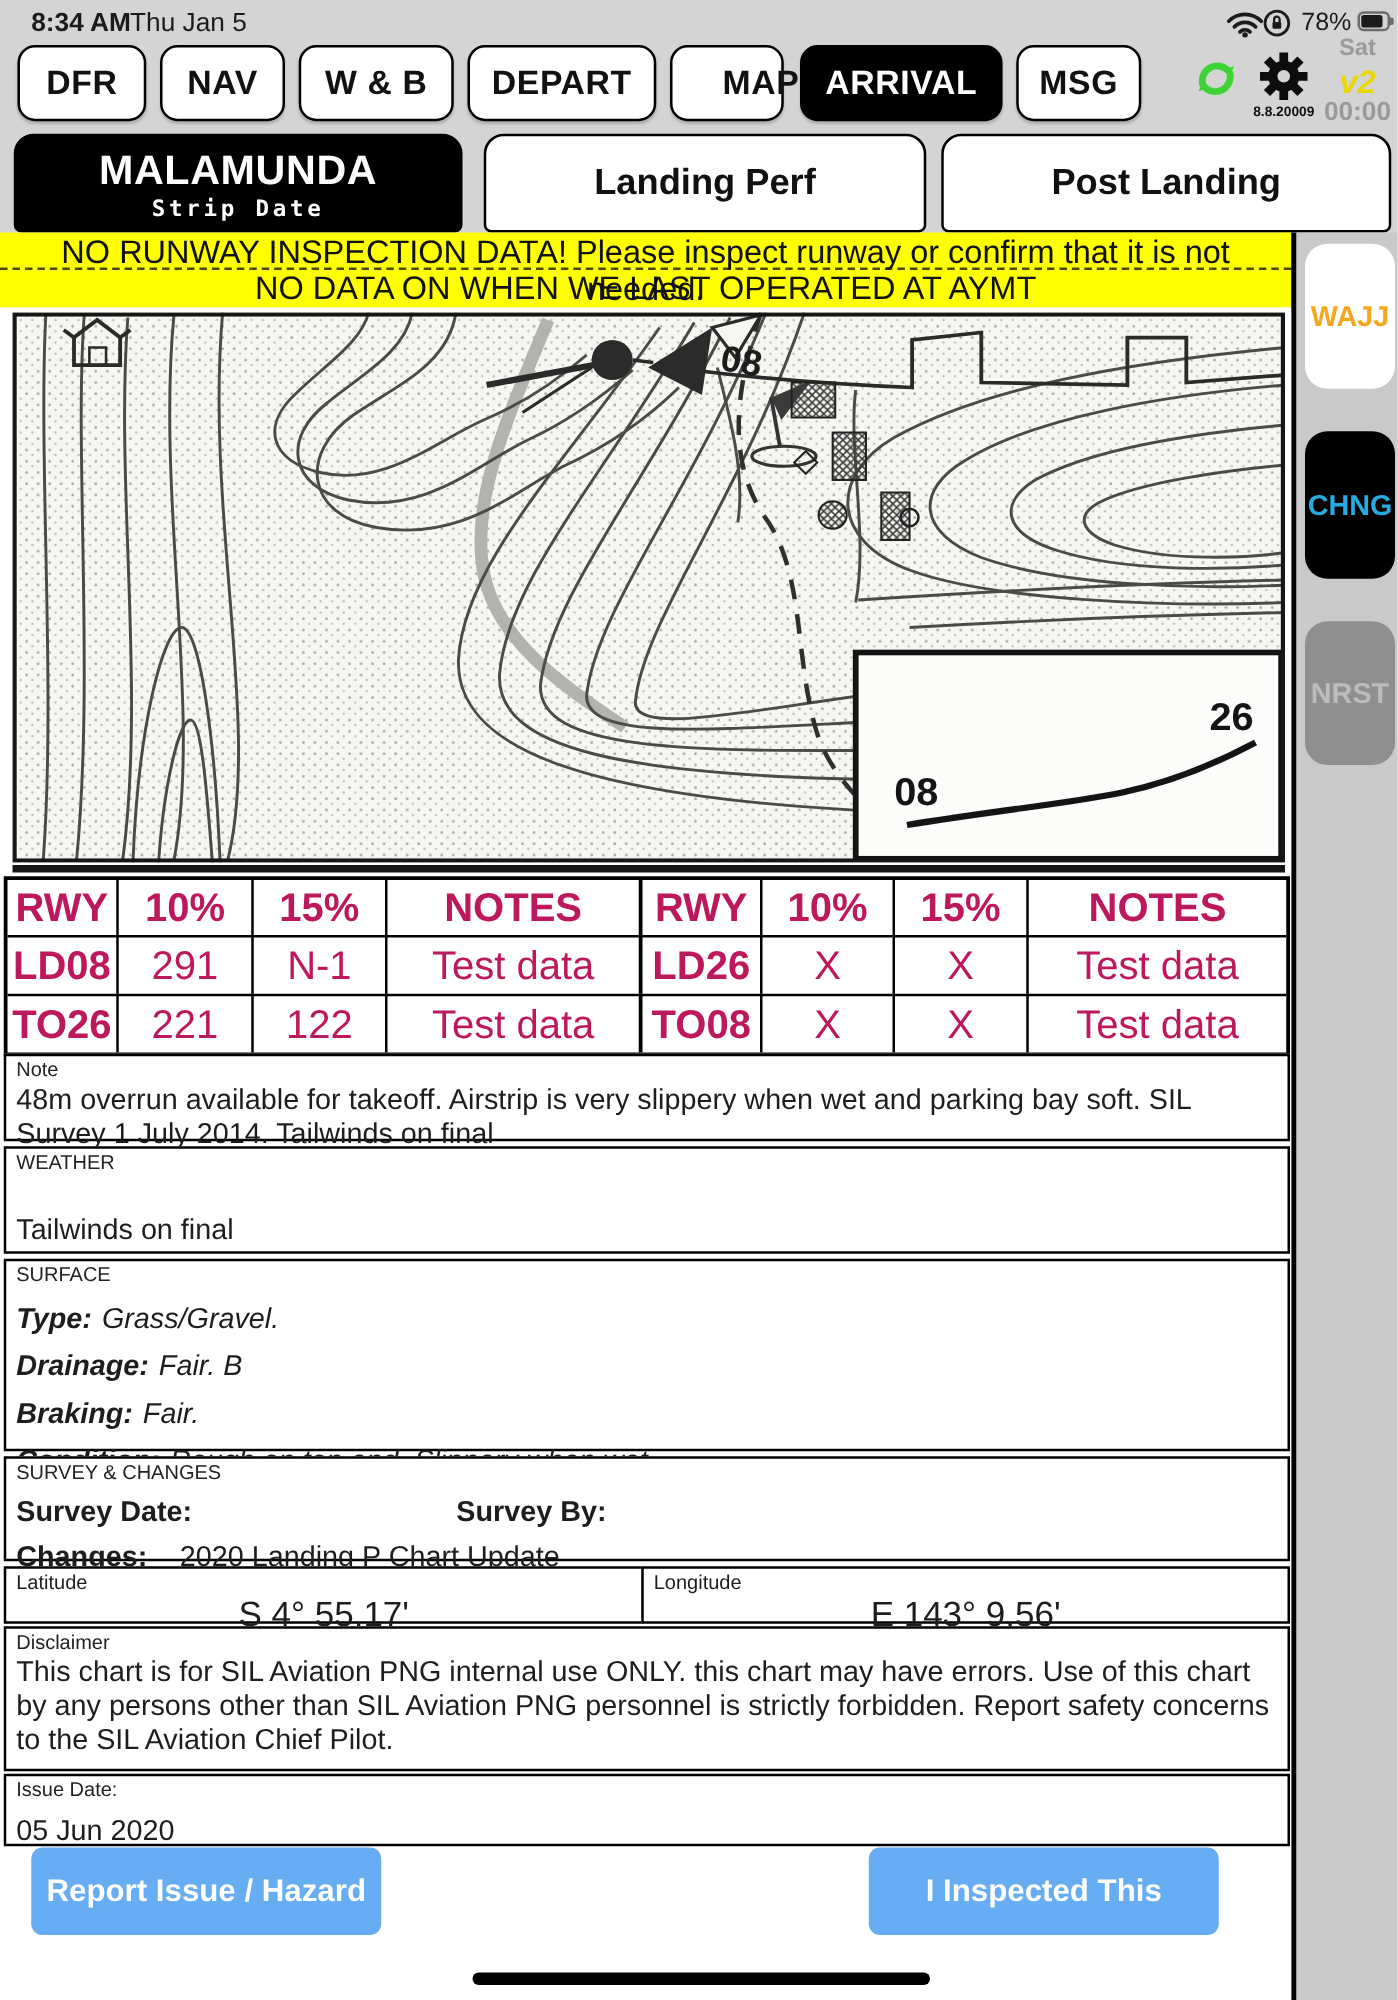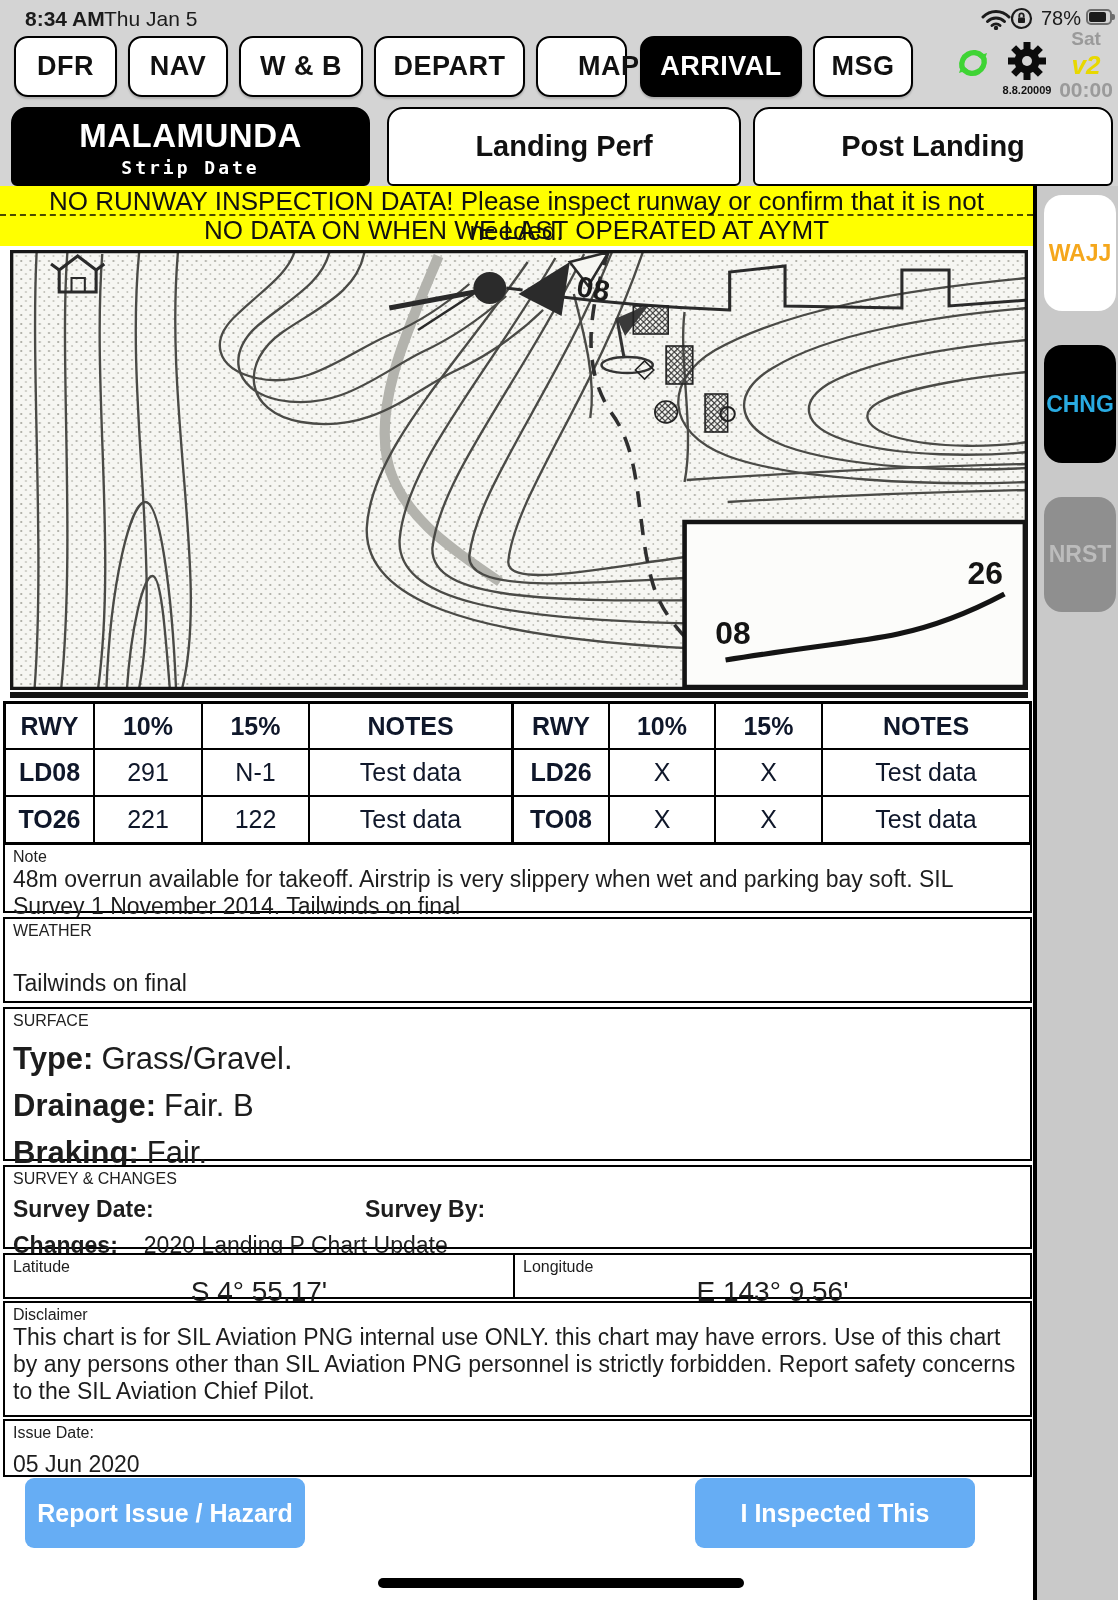--- a/index.html
+++ b/index.html
@@ -57,39 +57,39 @@
   .side-nrst { top:311px; height:115px; line-height:115px; background:#8f8f8f; color:#bcbcbc; }
 
   
   .content { position:absolute; left:0; top:246px; width:1033px; height:1354px; background:#fff; }
   .mapwrap { position:absolute; left:10px; top:4px; width:1018px; height:440px; }
   .map-underline { position:absolute; left:10px; top:446px; width:1018px; height:6px; background:#161616; }
 
   
   .ptable { position:absolute; left:3px; top:455px; width:1029px; border:3px solid #000; background:#fff; }
   .trow { display:flex; }
-  .trow > div { border-left:2px solid #000; text-align:center; font-size:25px; color:#0f172a;
+  .trow > div { border-left:2px solid #000; text-align:center; font-size:32px; color:#be185d;
                 display:flex; align-items:center; justify-content:center; }
   .trow > div:first-child { border-left:none; }
   .trow > div.midsplit { border-left:3px solid #000; }
   .trow.hdr > div { font-weight:700; height:44px; }
   .trow.bdy > div { height:47px; border-top:2px solid #000; }
   .c0{width:87px;} .c1{width:108px;} .c2{width:107px;} .c3{width:203px;}
   .c4{width:97px;} .c5{width:106px;} .c6{width:107px;} .c7{flex:1;}
   .rwycell { font-weight:700; }
 
   
   .sec { position:absolute; left:3px; width:1029px; border:2.5px solid #000; background:#fff; padding:3px 8px; color:#1d1d1d; }
   .sec .lbl { font-size:16px; color:#222; }
   .sec .body { font-size:23px; line-height:27px; color:#1d1d1d; }
   .sec-note { top:597px; height:70px; }
   .sec-weather { top:671px; height:86px; }
   .sec-weather .body { position:absolute; left:8px; bottom:4px; }
   .sec-surface { top:761px; height:154px; }
-  .srow { font-size:31px; margin-top:11px; }
+  .srow { font-size:23px; margin-top:11px;font-style:italic; }
   .srow b { font-weight:700; }
   .srow span { margin-left:8px; }
   .sec-survey { top:919px; height:84px; }
   .survey-line1 { position:relative; margin-top:8px; font-size:23px; font-weight:700; height:28px; }
   .survey-by { position:absolute; left:352px; top:0; }
   .survey-line2 { margin-top:8px; font-size:23px; }
   .survey-line2 b { font-weight:700; margin-right:26px; }
   .posbox { position:absolute; top:1007px; border:2.5px solid #000; background:#fff; padding:3px 8px; height:46px; color:#1d1d1d; }
   .pos-lat { left:3px; width:512px; }
   .pos-lon { left:513px; width:519px; }
@@ -305,21 +305,21 @@
         <div class="c3">Test data</div>
         <div class="c4 midsplit rwycell">TO08</div>
         <div class="c5">X</div>
         <div class="c6">X</div>
         <div class="c7">Test data</div>
       </div>
     </div>
 
     <div class="sec sec-note">
       <div class="lbl">Note</div>
-      <div class="body">48m overrun available for takeoff. Airstrip is very slippery when wet and parking bay soft. SIL Survey 1 November 2014. Tailwinds on final</div>
+      <div class="body">48m overrun available for takeoff. Airstrip is very slippery when wet and parking bay soft. SIL Survey 1 July 2014. Tailwinds on final</div>
     </div>
 
     <div class="sec sec-weather">
       <div class="lbl">WEATHER</div>
       <div class="body">Tailwinds on final</div>
     </div>
 
     <div class="sec sec-surface">
       <div class="lbl">SURFACE</div>
       <div class="srow"><b>Type:</b><span>Grass/Gravel.</span></div>

